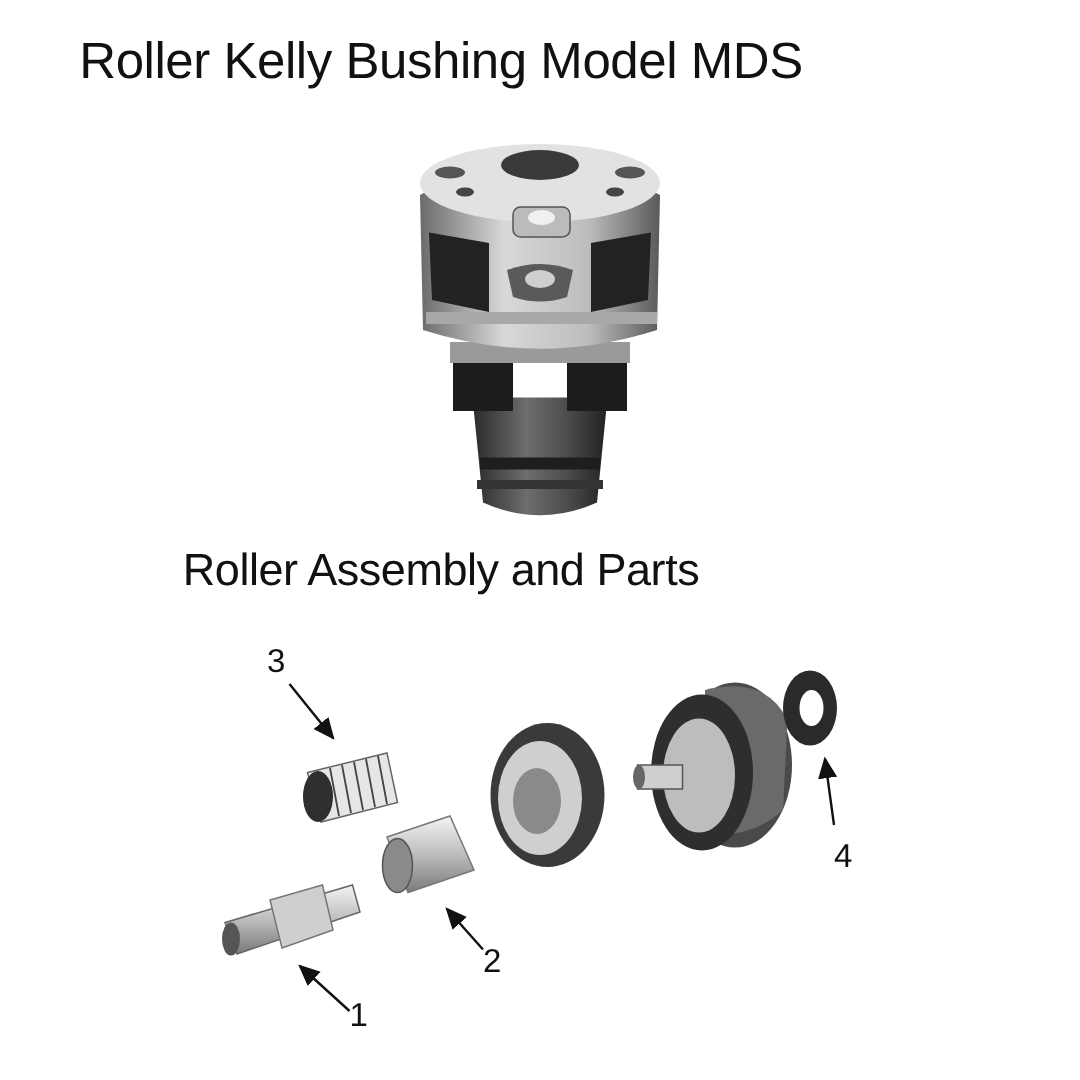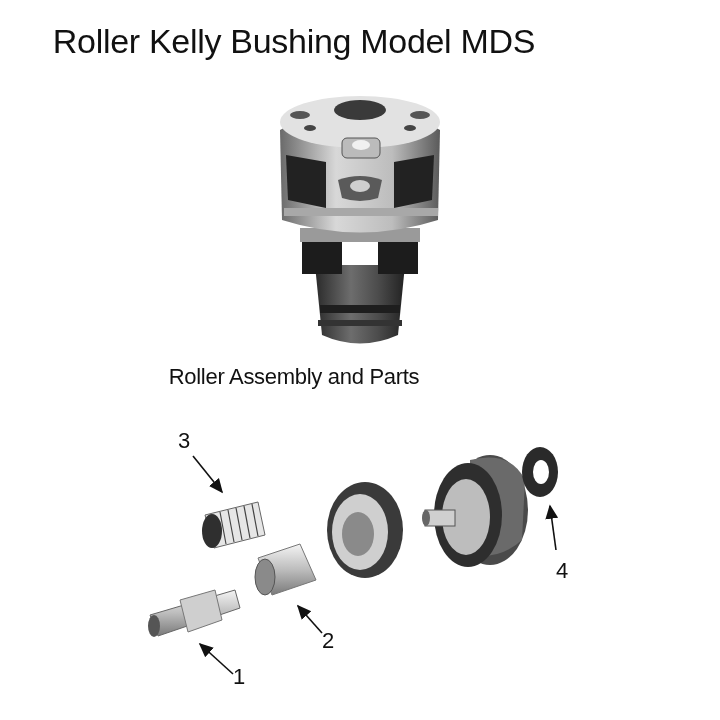--- a/index.html
+++ b/index.html
@@ -1,20 +1,20 @@
 <!DOCTYPE html>
 <html><head>
 <meta charset="utf-8">
 <style>
   html, body { margin:0; padding:0; }
   body { width:720px; height:720px; background:#ffffff; position:relative; overflow:hidden;
          font-family:"Liberation Sans", "DejaVu Sans", sans-serif; color:#111; }
   .title { position:absolute; left:0; width:588px; text-align:center; font-weight:normal; margin:0; }
   #main-title { top:22px; font-size:34px; letter-spacing:-0.3px; }
-  #sub-title { top:364px; font-size:22px; letter-spacing:-0.3px; }
+  #sub-title { top:364px; font-size:30px; letter-spacing:-0.3px; }
   .art { position:absolute; }
   .label { position:absolute; font-size:22px; color:#111; }
 </style>
 </head>
 <body>
 
 <h1 class="title" id="main-title">Roller Kelly Bushing Model MDS</h1>
 
 <svg class="art" style="left:260px;top:80px" width="200" height="280" viewBox="0 0 200 280">
   <defs>

